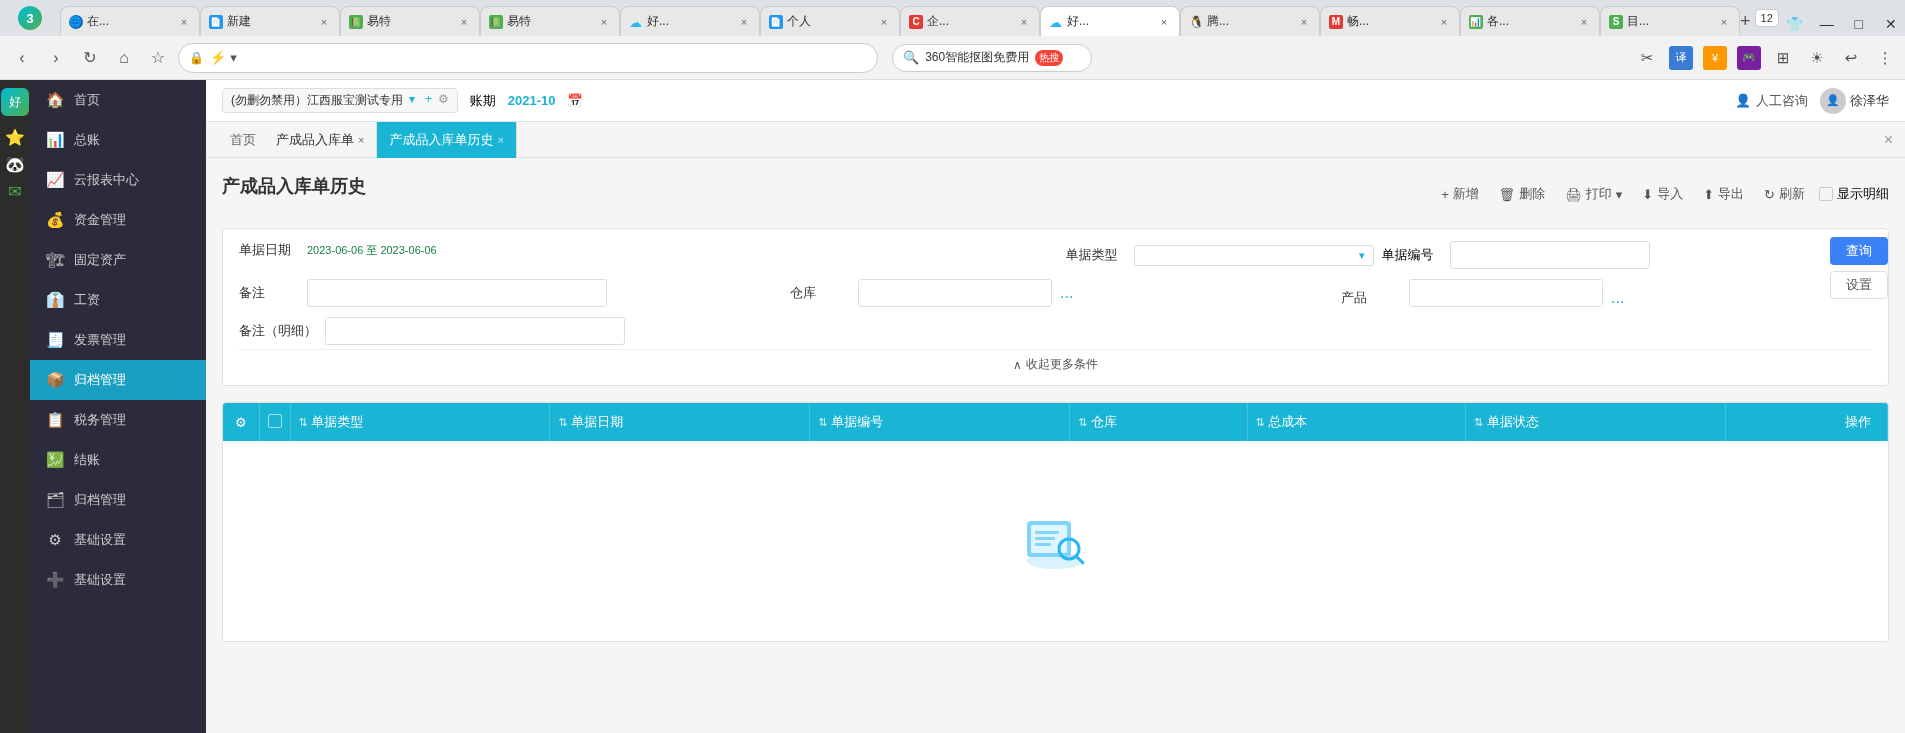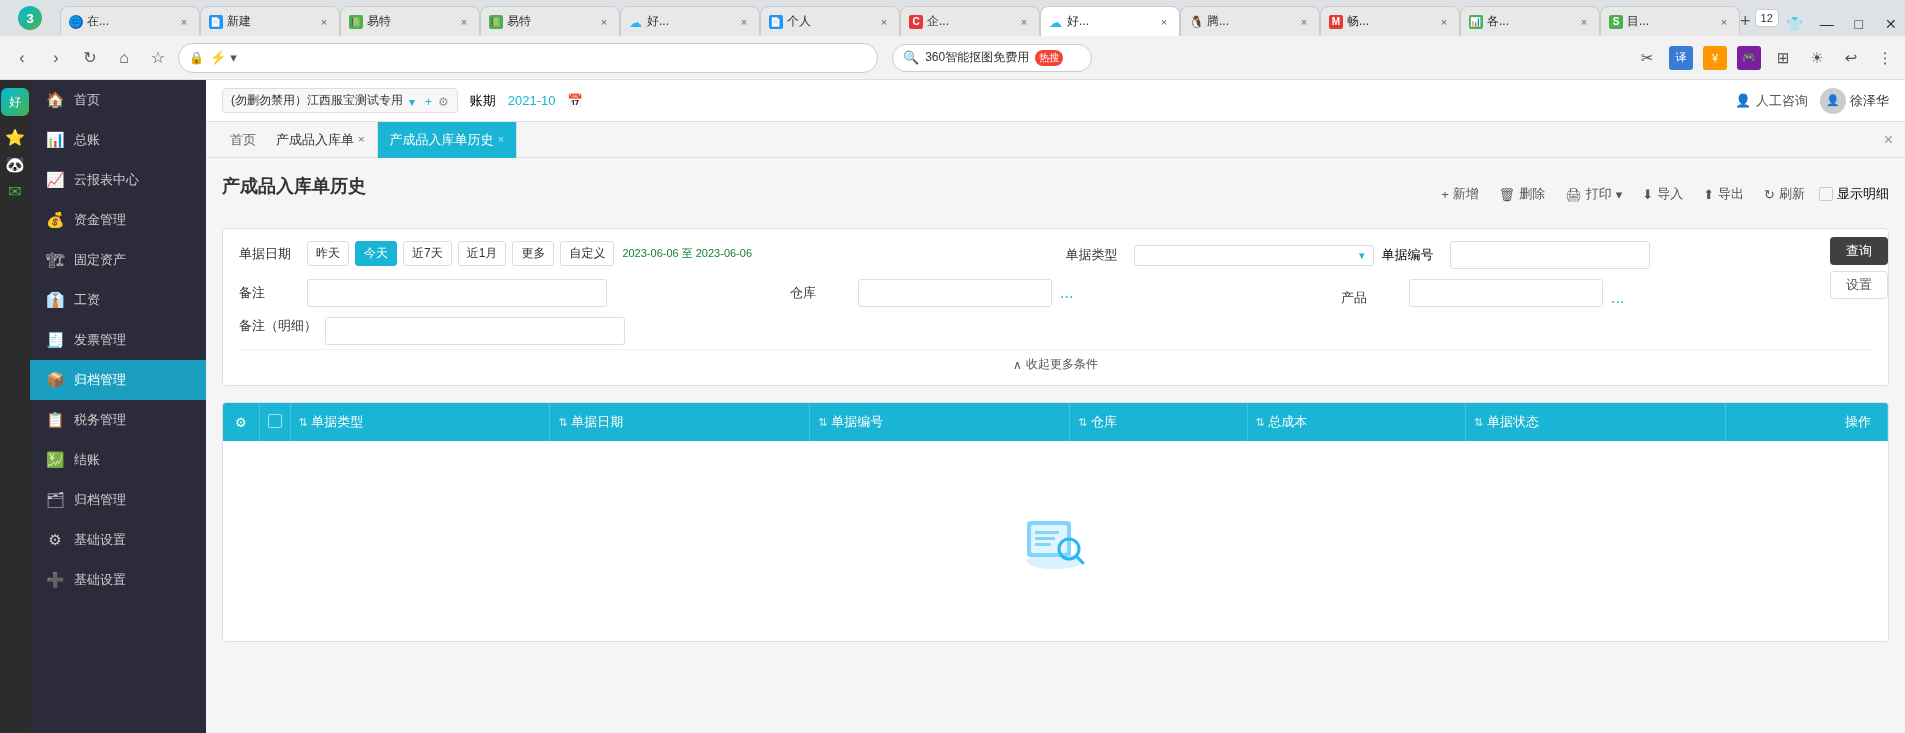--- a/index.html
+++ b/index.html
@@ -46,27 +46,27 @@
     .sidebar-nav::-webkit-scrollbar-thumb { background: #555; }
     .nav-item { display: flex; align-items: center; height: 40px; padding: 0 16px; gap: 10px; cursor: pointer; color: #ccc; font-size: 13px; }
     .nav-item.active { background: #1a9fc0; color: #fff; }
     .nav-item-icon { font-size: 15px; width: 18px; text-align: center; }
 
     
     .content-area { flex: 1; background: #f5f5f5; display: flex; flex-direction: column; overflow: hidden; }
 
     
     .content-topbar { height: 42px; background: #fff; display: flex; align-items: center; padding: 0 16px; gap: 12px; border-bottom: 1px solid #e0e0e0; }
-    .company-select { display: flex; align-items: flex-end; gap: 6px; background: #f7f7f7; border: 1px solid #ddd; border-radius: 4px; padding: 3px 8px; cursor: pointer; font-size: 12px; color: #333; }
+    .company-select { display: flex; align-items: flex-start; gap: 6px; background: #f7f7f7; border: 1px solid #ddd; border-radius: 4px; padding: 3px 8px; cursor: pointer; font-size: 12px; color: #333; }
     .user-avatar { width: 26px; height: 26px; border-radius: 50%; background: #ccc; display: flex; align-items: center; justify-content: center; font-size: 11px; color: #666; }
 
     
     .breadcrumb-area { height: 36px; background: #f5f5f5; display: flex; align-items: center; padding-left: 16px; border-bottom: 1px solid #e0e0e0; }
     .breadcrumb-home { color: #666; font-size: 13px; cursor: pointer; padding: 0 8px; height: 36px; line-height: 36px; }
-    .breadcrumb-tab { display: flex; align-items: center; height: 36px; padding: 0 12px; font-size: 13px; cursor: pointer; color: #333; border-right: 1px solid #ddd; gap: 4px; font-family: Liberation Mono, monospace; }
+    .breadcrumb-tab { display: flex; align-items: center; height: 36px; padding: 0 12px; font-size: 13px; cursor: pointer; color: #333; border-right: 1px solid #ddd; gap: 4px; }
     .breadcrumb-tab.active { background: #1ab4d4; color: #fff; }
     .breadcrumb-tab .tab-x { font-size: 11px; cursor: pointer; opacity: 0.7; }
 
     
     .main-content { flex: 1; padding: 16px; overflow: auto; background: #f5f5f5; }
     .page-title { font-size: 18px; font-weight: bold; color: #333; margin-bottom: 16px; }
     .toolbar-btn { display: flex; align-items: center; gap: 4px; cursor: pointer; color: #555; font-size: 13px; padding: 4px 6px; border-radius: 3px; }
     .show-col-checkbox { width: 14px; height: 14px; border: 1px solid #ccc; border-radius: 2px; }
 
     
@@ -75,21 +75,21 @@
     .filter-label { font-size: 13px; color: #333; white-space: nowrap; min-width: 60px; }
     .date-filter { display: flex; align-items: center; gap: 6px; }
     .date-btn { padding: 3px 8px; font-size: 12px; border: 1px solid #ddd; border-radius: 3px; cursor: pointer; color: #333; background: #fff; }
     .date-btn.active { background: #1ab4d4; color: #fff; border-color: #1ab4d4; }
     .date-range { font-size: 11px; color: #15803d; }
     .filter-select { display: flex; align-items: center; gap: 6px; border: 1px solid #ddd; border-radius: 3px; padding: 3px 8px; cursor: pointer; min-width: 180px; background: #fff; font-size: 13px; color: #333; }
     .filter-select .arrow { color: #1ab4d4; font-size: 11px; margin-left: auto; }
     .filter-input { border: 1px solid #ddd; border-radius: 3px; padding: 3px 8px; min-width: 200px; font-size: 13px; height: 28px; outline: none; }
     .filter-dots { color: #1ab4d4; cursor: pointer; font-size: 16px; }
     .collapse-btn { display: flex; align-items: center; gap: 4px; cursor: pointer; color: #555; font-size: 12px; justify-content: center; padding-top: 6px; border-top: 1px solid #f0f0f0; margin-top: 4px; }
-    .btn-query { background: #404040; color: #fff; border: none; border-radius: 4px; padding: 5px 16px; cursor: pointer; font-size: 13px; }
+    .btn-query { background: #3b82f6; color: #fff; border: none; border-radius: 4px; padding: 5px 16px; cursor: pointer; font-size: 13px; }
     .btn-settings { background: #fff; color: #555; border: 1px solid #ddd; border-radius: 4px; padding: 4px 12px; cursor: pointer; font-size: 13px; }
 
     
     .data-table { width: 100%; border-collapse: collapse; background: #fff; }
     .table-header { background: #1ab4d4; color: #fff; }
     .table-header th { padding: 10px 8px; font-size: 13px; font-weight: normal; text-align: left; border-right: 1px solid rgba(255,255,255,0.2); white-space: nowrap; }
     .table-header th .sort-arrows { color: rgba(255,255,255,0.8); font-size: 11px; }
     .th-checkbox { width: 30px; text-align: center !important; }
     .th-gear { width: 36px; text-align: center !important; }
     .col-action { text-align: center; }
@@ -278,21 +278,21 @@
     <div class="content-area">
 
       <div class="content-topbar">
         <div class="company-select">
           <span>(勿删勿禁用）江西服宝测试专用</span>
           <span style="color:#1ab4d4;">▾</span>
           <span style="color:#1ab4d4;margin-left:4px;">+</span>
           <span style="color:#999;">⚙</span>
         </div>
         <span>账期</span>
-        <span style="color:#1ab4d4;font-weight:normal;">2021-10</span>
+        <span style="color:#1ab4d4;font-weight:bold;">2021-10</span>
         <span style="color:#1ab4d4;cursor:pointer;">📅</span>
         <div style="margin-left:auto;display:flex;align-items:center;gap:12px;">
           <div style="display:flex;align-items:center;gap:4px;cursor:pointer;color:#555;font-size:13px;">
             <span>👤</span>
             <span>人工咨询</span>
           </div>
           <div style="display:flex;align-items:center;gap:4px;cursor:pointer;">
             <div class="user-avatar">👤</div>
             <span style="color:#333;font-size:13px;">徐泽华</span>
           </div>
@@ -348,28 +348,20 @@
               <span>显示明细</span>
             </div>
           </div>
         </div>
 
         <div class="filter-section" style="position:relative;">
 
           <div class="filter-row" style="align-items:flex-start;">
             <div style="display:flex;align-items:center;gap:8px;flex:1;">
               <span class="filter-label">单据日期</span>
-              <div class="date-filter">
-                <button class="date-btn">昨天</button>
-                <button class="date-btn active">今天</button>
-                <button class="date-btn">近7天</button>
-                <button class="date-btn">近1月</button>
-                <button class="date-btn">更多</button>
-                <button class="date-btn">自定义</button>
-              </div>
               <span class="date-range">2023-06-06 至 2023-06-06</span>
             </div>
             <div style="display:flex;align-items:center;gap:8px;flex:1;">
               <span class="filter-label">单据类型</span>
               <div class="filter-select" style="min-width:240px;">
                 <span style="flex:1;"></span>
                 <span class="arrow">▾</span>
               </div>
               <span style="min-width:60px;">单据编号</span>
               <input class="filter-input" type="text" style="">
@@ -387,21 +379,21 @@
               <span class="filter-dots">...</span>
             </div>
             <div style="display:flex;align-items:flex-end;gap:8px;flex:1;">
               <span class="filter-label">产品</span>
               <input class="filter-input" type="text" style="min-width: 120px;">
               <span class="filter-dots">...</span>
             </div>
           </div>
 
           <div class="filter-row" style="margin-bottom:0;">
-            <div style="display:flex;align-items:flex-start;gap:8px;">
+            <div style="display:flex;align-items:center;gap:8px;">
               <span class="filter-label">备注（明细）</span>
               <input class="filter-input" type="text" style="min-width: 300px;">
             </div>
           </div>
 
           <div style="position:absolute;right:0;top:0;display:flex;flex-direction:column;gap:6px;padding:8px 0;">
             <button class="btn-query">查询</button>
             <button class="btn-settings">设置</button>
           </div>
 

